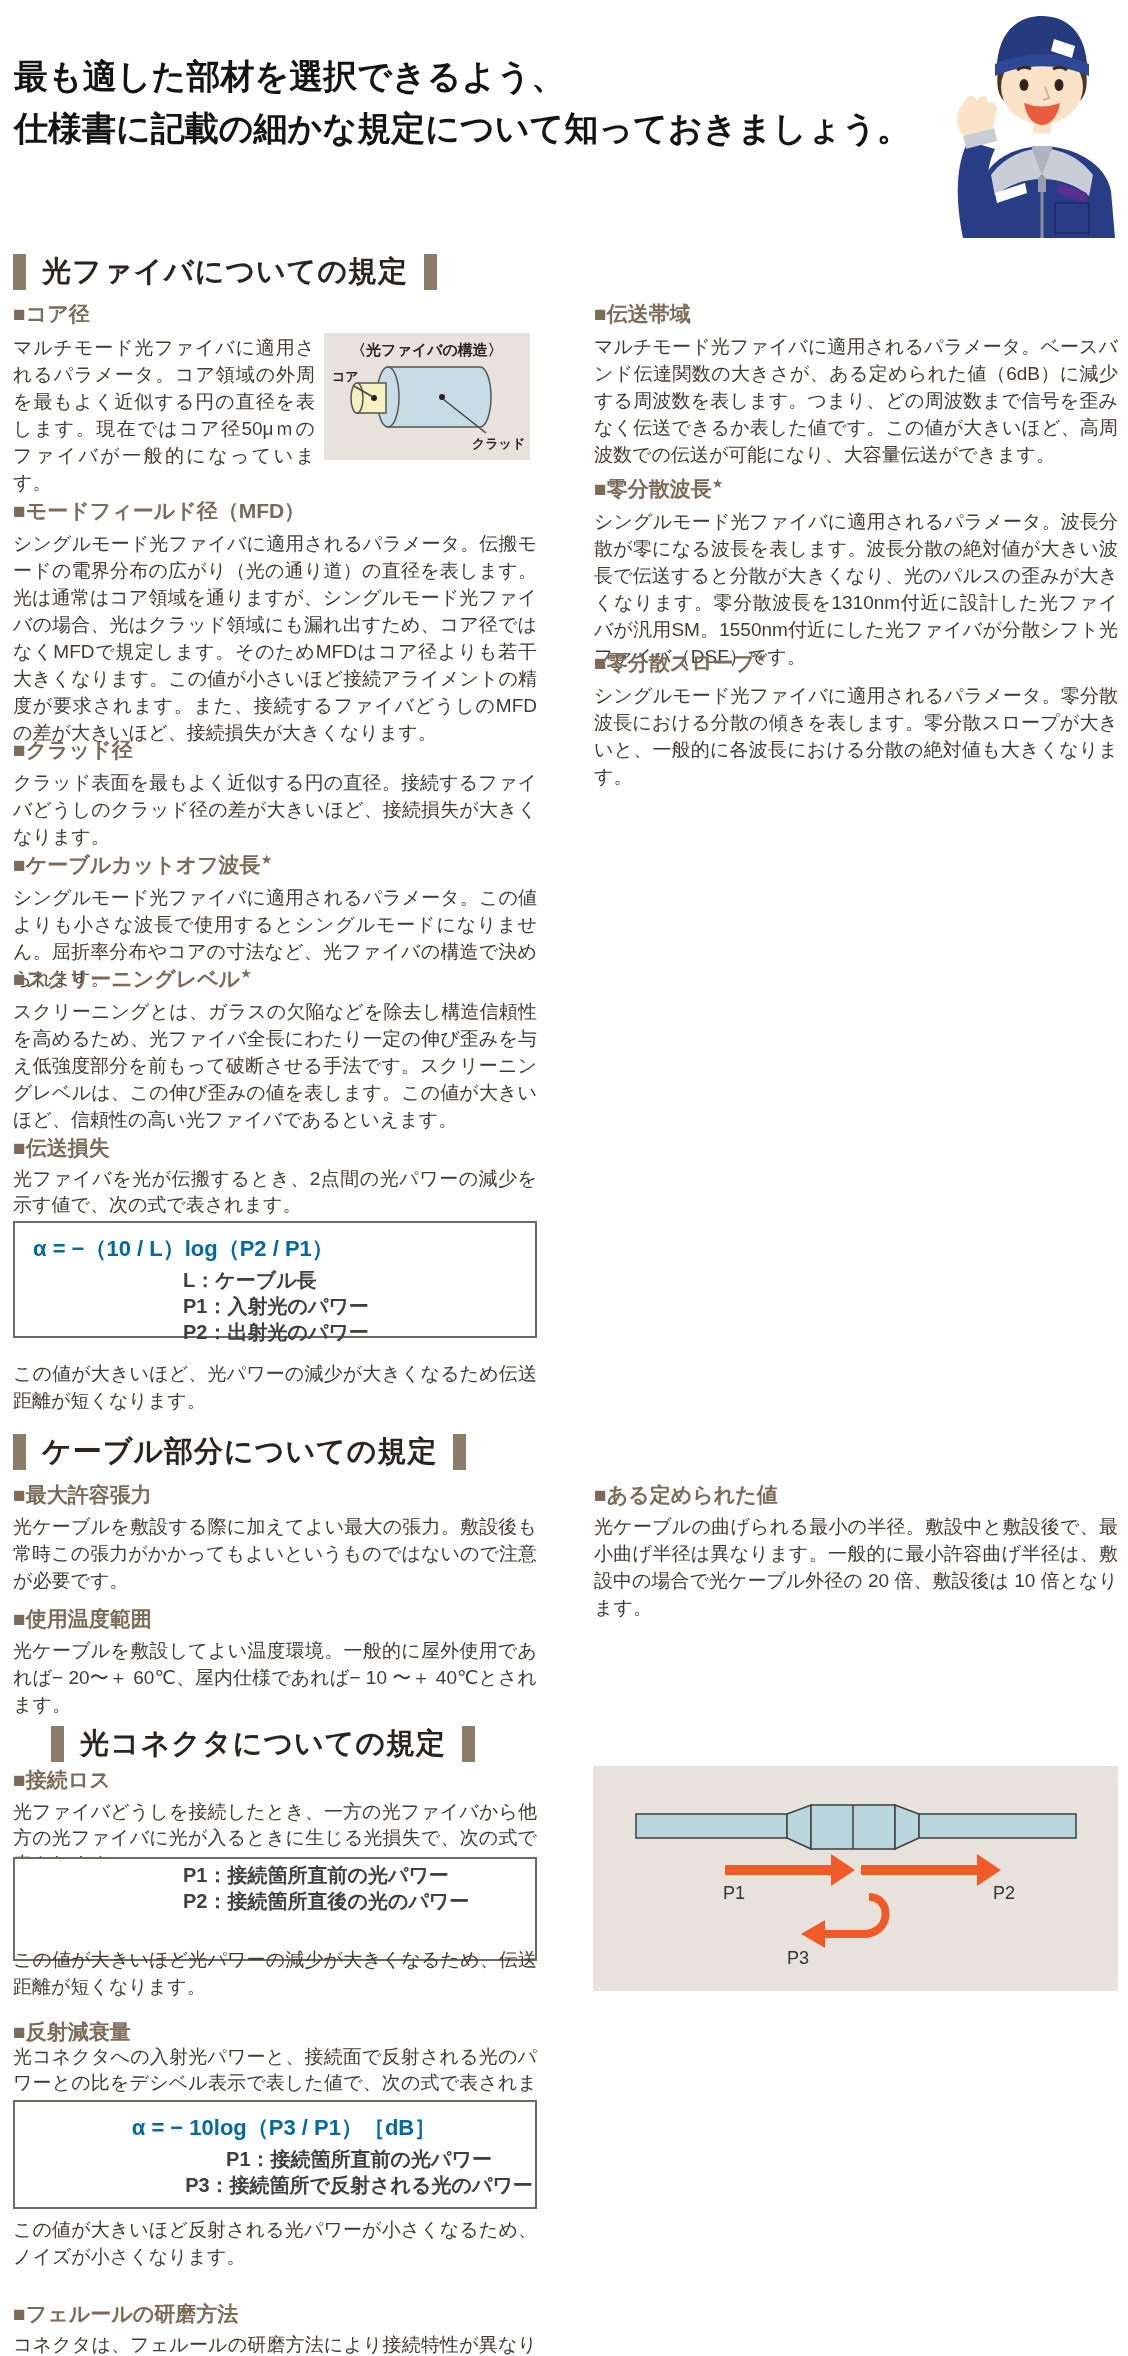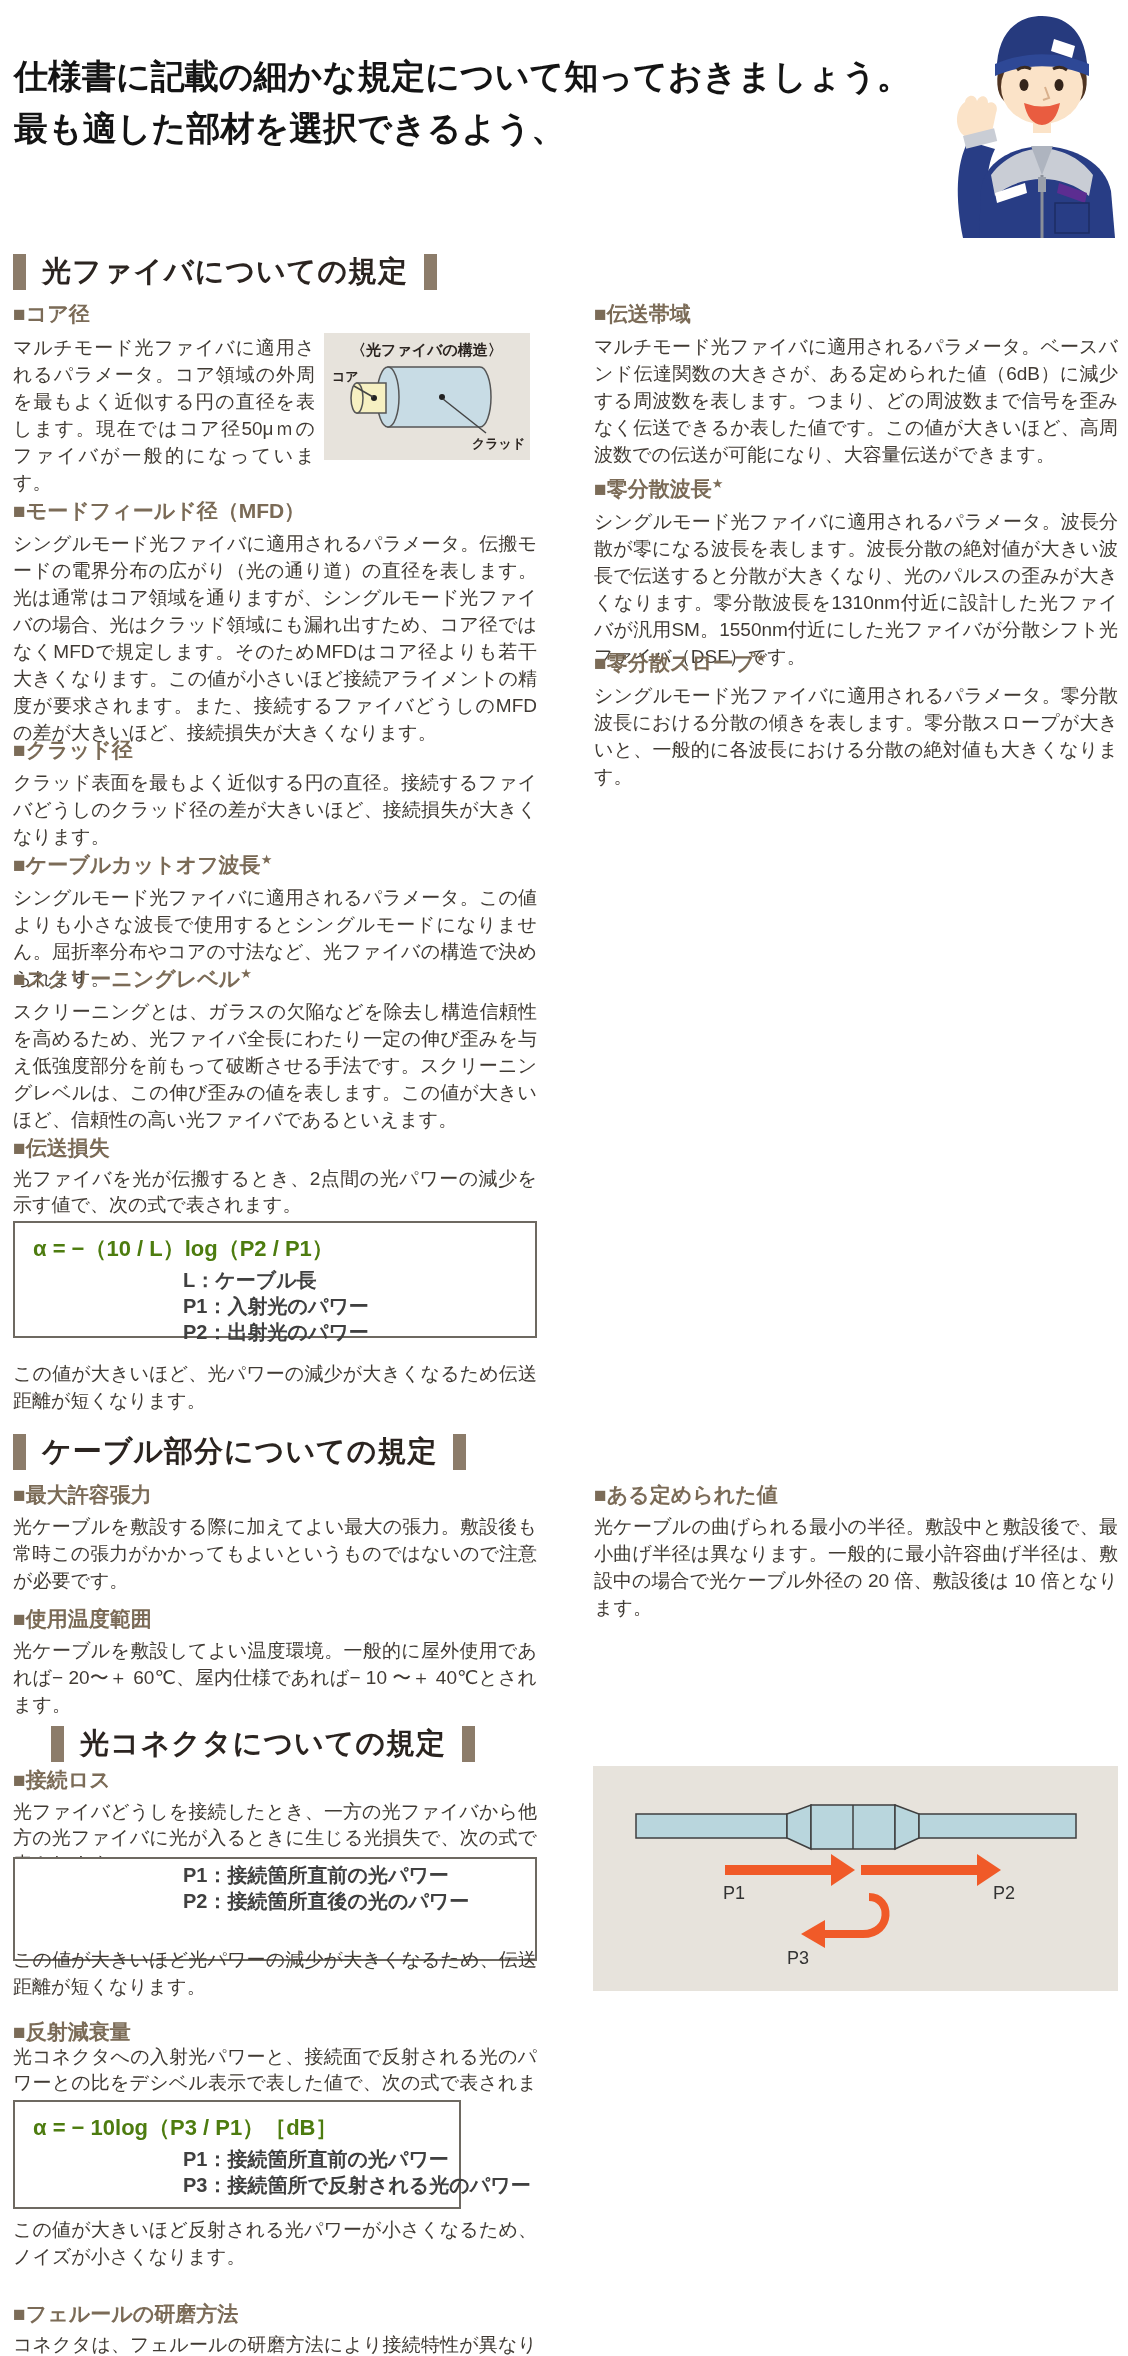--- a/index.html
+++ b/index.html
@@ -13,33 +13,33 @@
   .sec{display:flex;align-items:center;gap:16px;height:40px;}
   .sec .bar{width:13px;height:36px;background:#8c7c6a;flex:0 0 auto;}
   .sec h2{margin:0;font-size:29px;font-weight:bold;color:#2b2420;letter-spacing:1px;white-space:nowrap;}
   
   h3.sub{margin:0;font-size:21px;font-weight:bold;color:#7b6b57;white-space:nowrap;}
   h3.sub sup{font-size:13px;vertical-align:super;}
   p.body{margin:0;font-size:19px;line-height:27px;color:#403a33;text-align:justify;}
   p.tight{line-height:26px;}
   
   .fbox{background:#fff;border:2px solid #6e6961;box-sizing:border-box;}
-  .fline{color:#4d7c0f;font-size:22px;font-weight:bold;padding:11px 0 0 18px;white-space:nowrap;}
+  .fline{color:#0369a1;font-size:22px;font-weight:bold;padding:11px 0 0 18px;white-space:nowrap;}
   .fdefs{margin:3px 0 0 168px;}
   .fdef{color:#404040;font-size:20px;font-weight:bold;line-height:26px;white-space:nowrap;}
   svg text{font-family:"Liberation Sans","DejaVu Sans",sans-serif;}
 </style>
 </head>
 <body>
 
 <div class="page">
 
   <div class="abs hero">
+    <div>最も適した部材を選択できるよう、</div>
     <div>仕様書に記載の細かな規定について知っておきましょう。</div>
-    <div>最も適した部材を選択できるよう、</div>
   </div>
 
   <svg class="abs" style="left:953px;top:5px;" width="175" height="233" viewBox="0 0 175 233">
 
     <path d="M10,233 C2,192 3,160 15,136 L42,144 C31,166 33,196 39,233 Z" fill="#283d85"></path>
 
     <path d="M9,129 C1,120 3,103 12,97 C13,90 22,88 24,96 C27,89 35,90 35,98 C41,95 46,101 43,108 L39,127 C32,136 18,138 9,129 Z" fill="#fbe3c8"></path>
 
     <rect x="11" y="127" width="32" height="13" fill="#c9cdd5" transform="rotate(-14 27 133)"></rect>
 
@@ -178,21 +178,21 @@
       <div class="fdef">P1：接続箇所直前の光パワー</div>
       <div class="fdef">P2：接続箇所直後の光のパワー</div>
     </div>
   </div>
   <p class="abs body" style="left:13px;top:1946px;width:524px;">この値が大きいほど光パワーの減少が大きくなるため、伝送距離が短くなります。</p>
 
   <h3 class="abs sub" style="left:13px;top:2018px;">
     <span>■反射減衰量</span></h3>
   <p class="abs body tight" style="left:13px;top:2044px;width:524px;">光コネクタへの入射光パワーと、接続面で反射される光のパワーとの比をデシベル表示で表した値で、次の式で表されます。</p>
 
-  <div class="abs fbox" style="left:13px;top:2100px;width:448px;height:109px;">
+  <div class="abs fbox" style="left:13px;top:2100px;width:524px;height:109px;text-align:center;">
     <div class="fline">α = − 10log（P3  / P1）［dB］</div>
     <div class="fdefs">
       <div class="fdef">P1：接続箇所直前の光パワー</div>
       <div class="fdef">P3：接続箇所で反射される光のパワー</div>
     </div>
   </div>
   <p class="abs body" style="left:13px;top:2216px;width:524px;">この値が大きいほど反射される光パワーが小さくなるため、ノイズが小さくなります。</p>
 
   <h3 class="abs sub" style="left:13px;top:2300px;">
     <span>■フェルールの研磨方法</span></h3>

